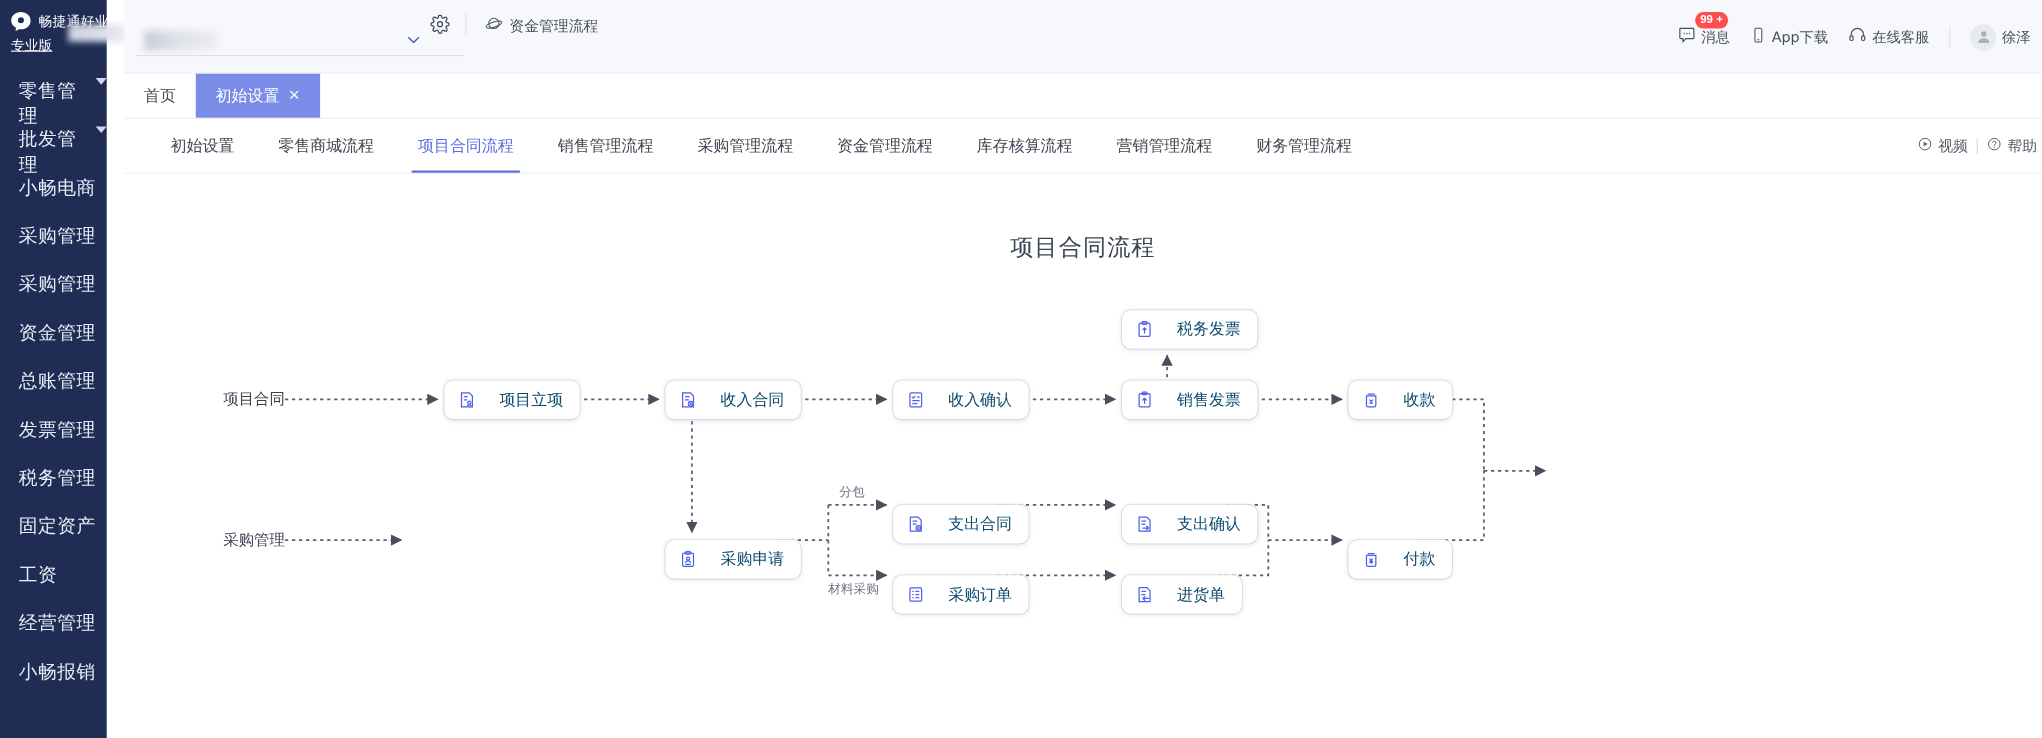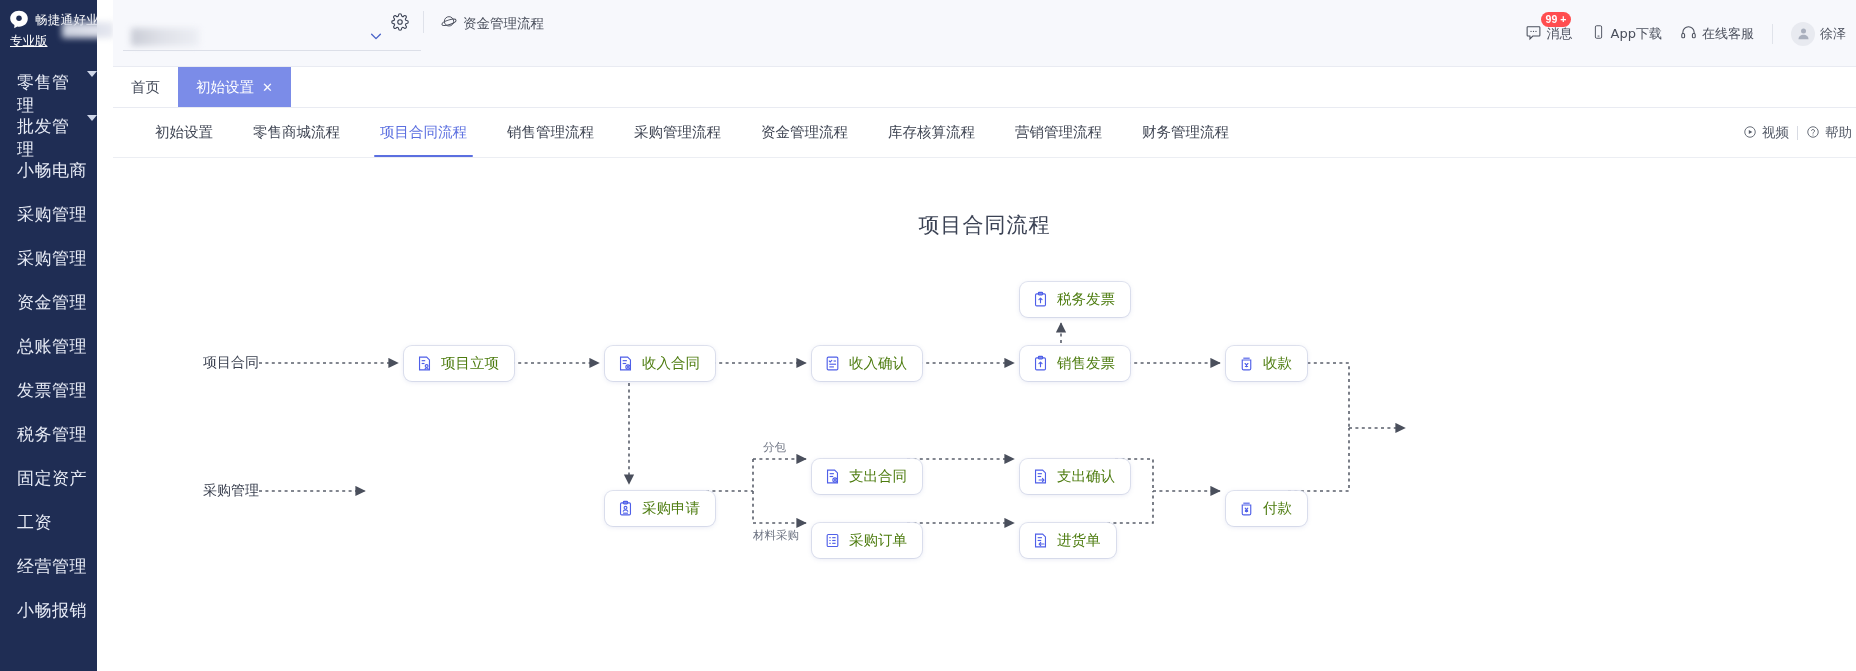--- a/index.html
+++ b/index.html
@@ -133,25 +133,25 @@
     background:#fff; overflow:hidden;
   }
   .chart-title {
     position:absolute; left:0; right:0; top:53px; text-align:center;
     font-size:21px; color:#3b4254; letter-spacing:1px;
     font-family:"DejaVu Sans", sans-serif;
   }
   .flow { position:absolute; left:0; top:0; width:1743px; height:513px; }
 
   .node {
-    position:absolute; display:flex; align-items:center; gap:8px;
+    position:absolute; display:flex; align-items:center; gap:21px;
     height:35px; padding:0 15px 0 12px;
     background:#ffffff; border-radius:8px;
     box-shadow: 0 1px 5px rgba(90,100,170,.17), 0 0 0 1px rgba(225,228,240,.9);
-    font-size:14.5px; color:#4d7c0f; white-space:nowrap; cursor:pointer;
+    font-size:14.5px; color:#0c4a6e; white-space:nowrap; cursor:pointer;
     font-family:"DejaVu Sans", sans-serif;
   }
   .node .ic { width:17px; height:17px; flex:none; display:block; }
 
   .rowlabel {
     position:absolute; font-size:14px; color:#3b4150; white-space:nowrap;
     font-family:"DejaVu Sans", sans-serif;
   }
   .edgelabel {
     position:absolute; font-size:11.5px; color:#6d7382; white-space:nowrap;

